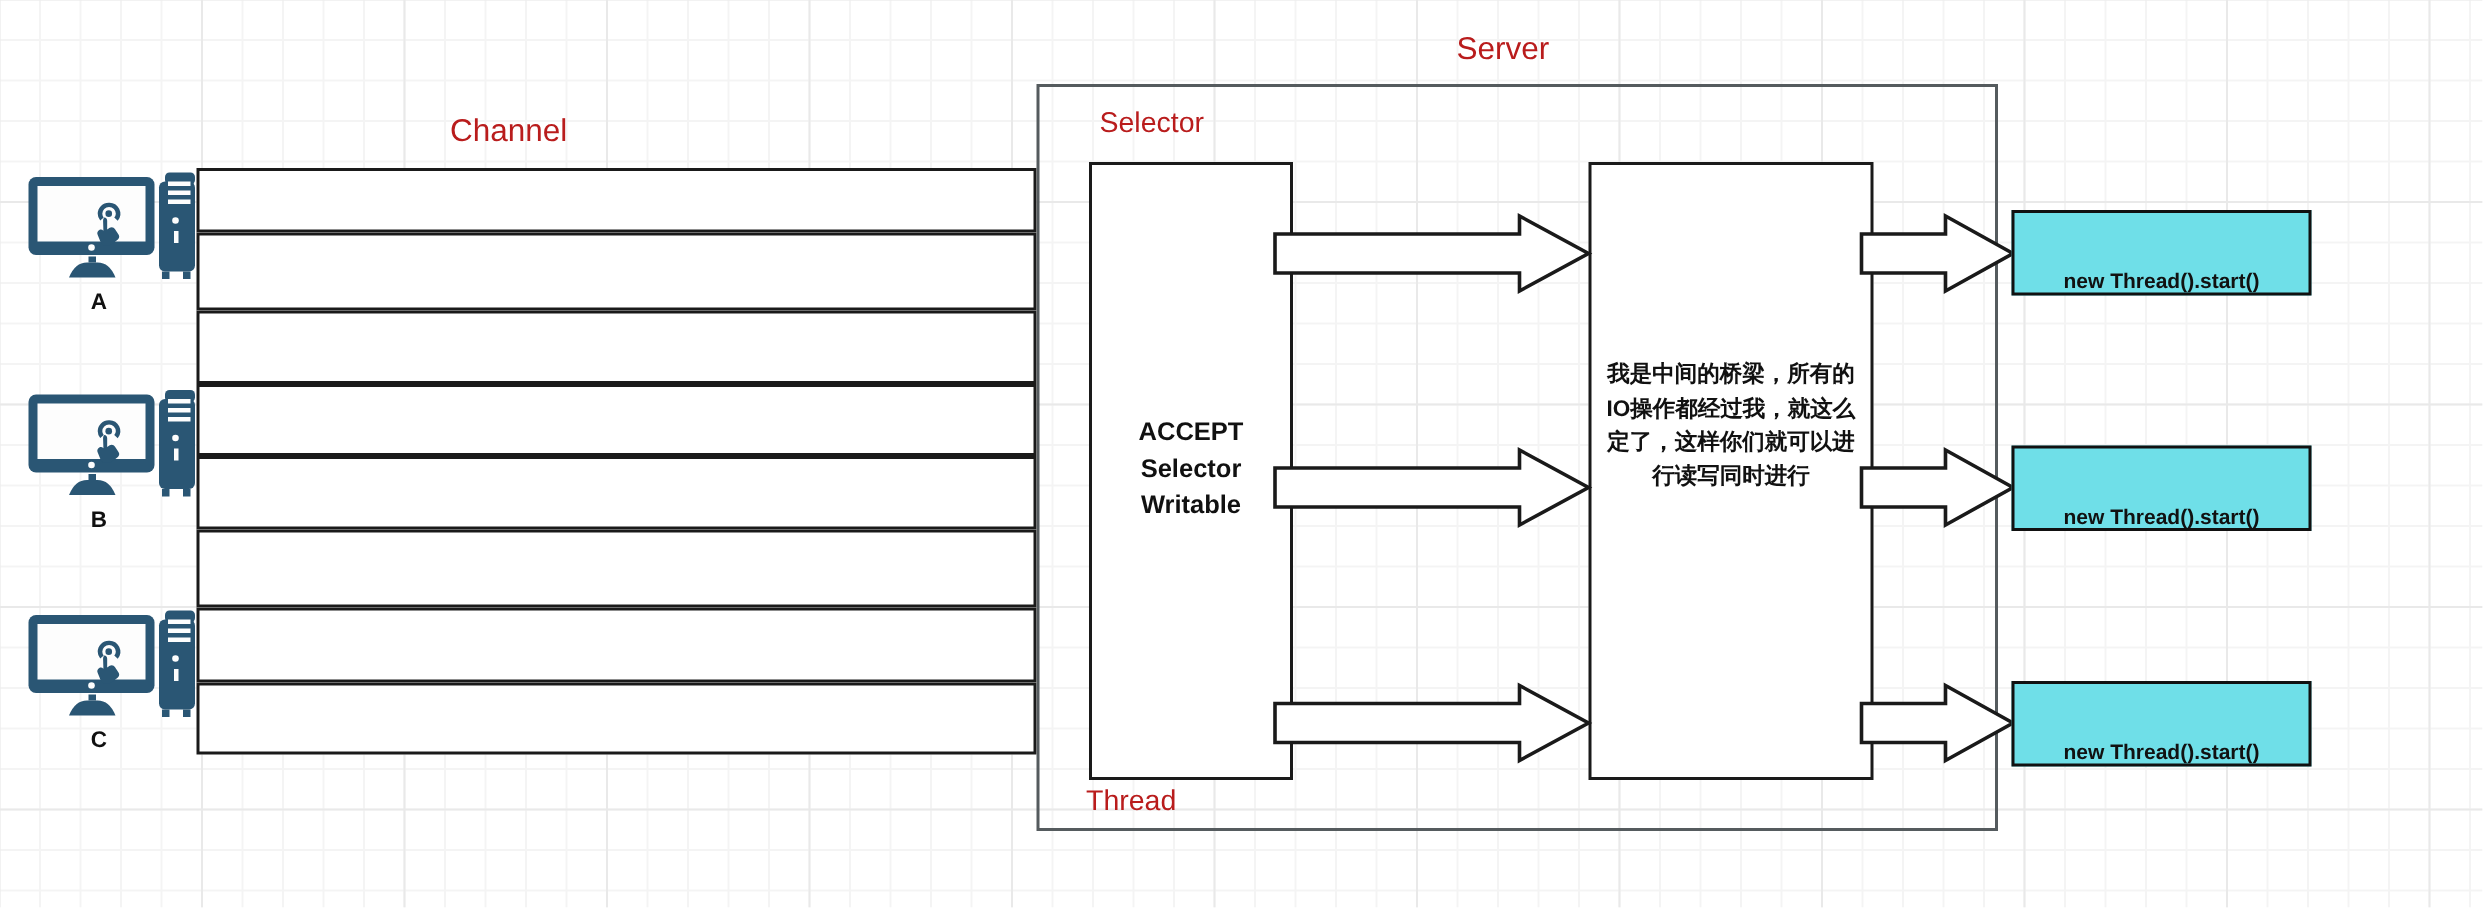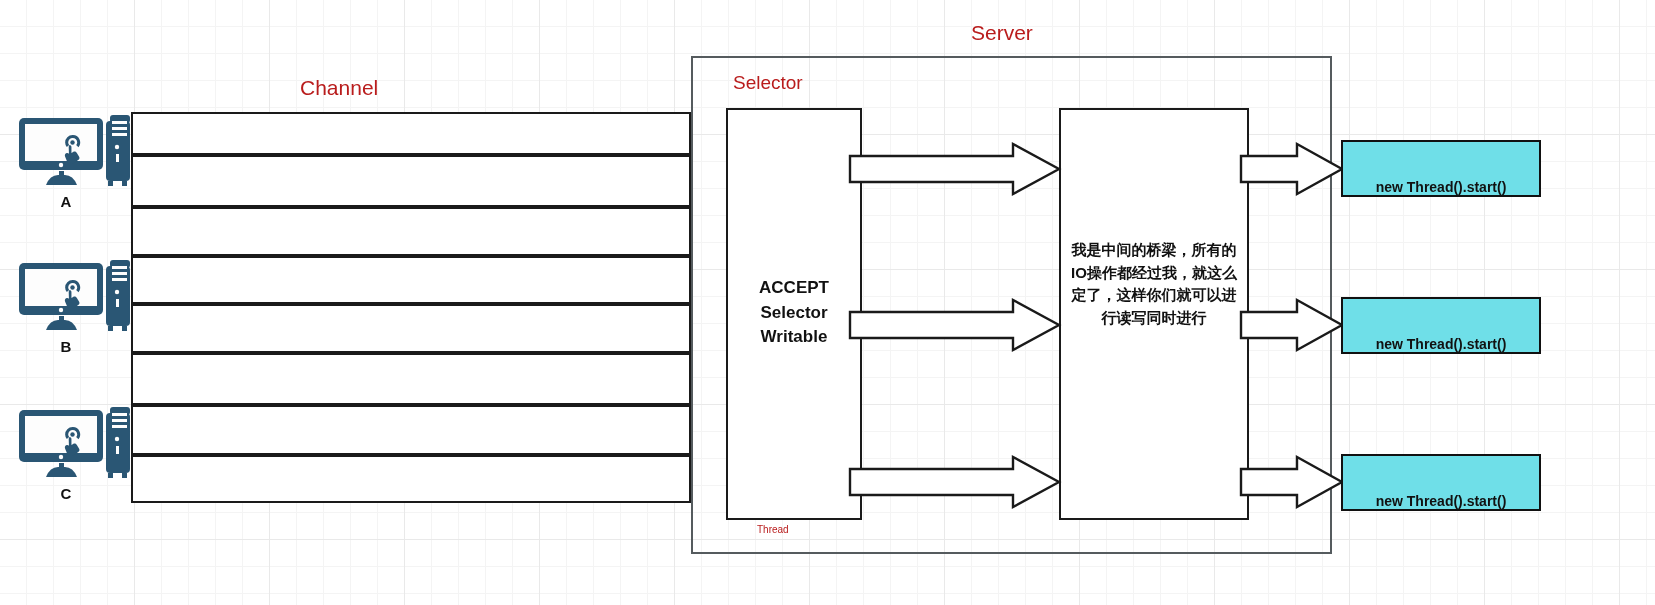--- a/index.html
+++ b/index.html
@@ -181,21 +181,21 @@
   <div class="client-label">C</div>
 </div>
 
 <div class="inner-box" style="left:726px; top:108px; width:136px; height:412px;">
   <div class="selector-text" style="top:166px;">
     <div>ACCEPT</div>
     <div>Selector</div>
     <div>Writable</div>
   </div>
 </div>
-<div class="lbl" style="left:757px; top:524px; font-size:10px;">Thread</div>
+<div class="lbl" style="left:724px; top:524px; font-size:19px;">Thread</div>
 
 <div class="inner-box" style="left:1059px; top:108px; width:190px; height:412px;">
   <div class="buffer-text" style="top:129px;">我是中间的桥梁，所有的IO操作都经过我，就这么定了，这样你们就可以进行读写同时进行</div>
 </div>
 
 <div class="arrow" style="left:850px; top:144px;">
   <svg width="210" height="50" viewBox="0 0 210 50">
     <path d="M0 12 H163 V0 L209 25 L163 50 V38 H0 Z" fill="#ffffff" stroke="#1a1a1a" stroke-width="2.4"></path>
   </svg>
 </div>

